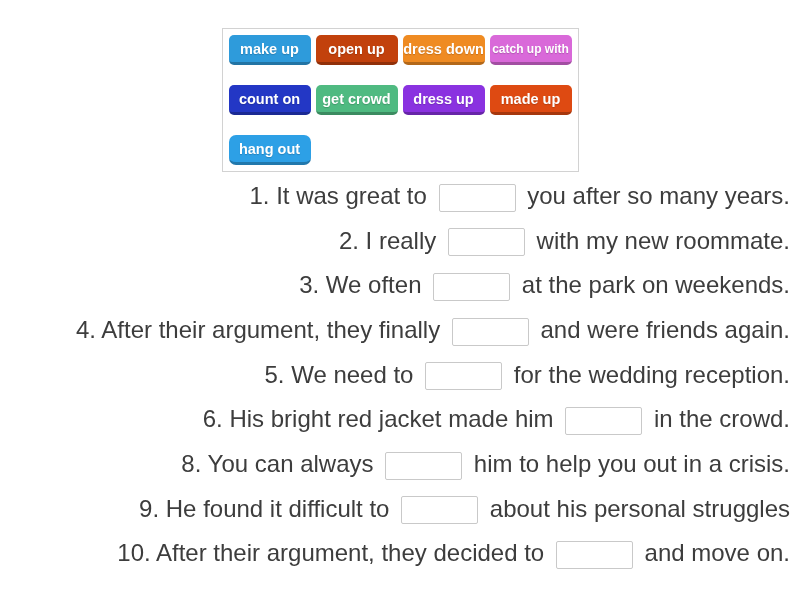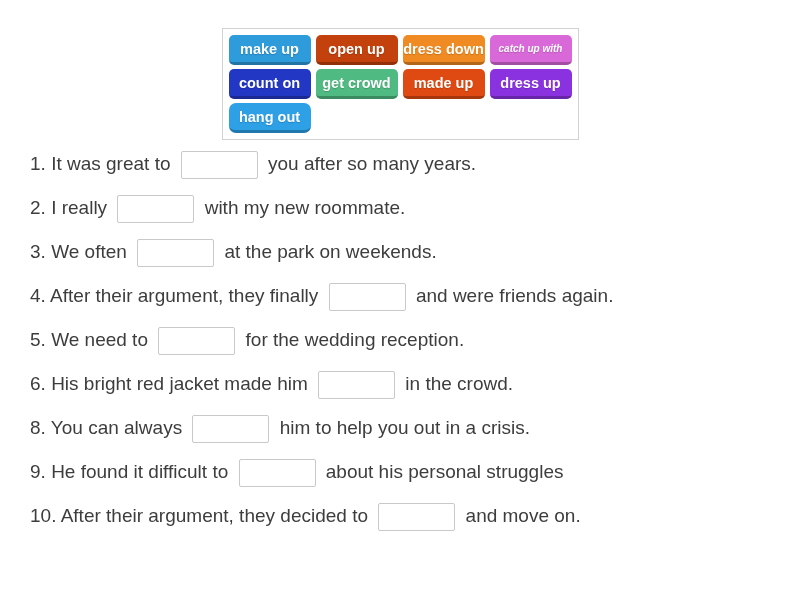--- a/index.html
+++ b/index.html
@@ -20,54 +20,54 @@
   .word-bank {
     margin: 28px auto 0 auto;
     width: fit-content;
     border: 1px solid #d2d2d2;
     background: #ffffff;
     padding: 6px;
   }
   .word-bank-grid {
     display: grid;
     grid-template-columns: repeat(4, 82px);
-    gap: 4px 5px;
+    gap: 20px 5px;
   }
   .chip {
     height: 30px;
     border-radius: 5px;
     border-bottom: 3px solid rgba(0,0,0,0.25);
     box-sizing: border-box;
     color: #ffffff;
     font-weight: bold;
     font-size: 14.5px;
     display: flex;
     align-items: center;
     justify-content: center;
     text-shadow: 0 1px 1px rgba(0,0,0,0.18);
     cursor: pointer;
     white-space: nowrap;
     user-select: none;
   }
   .chip.small {
-    font-size: 10px;
-    font-style: italic;
+    font-size: 12px;
   }
   
   .sentences {
     list-style: none;
     margin: 10px 0 0 0;
     padding: 0 10px 0 30px;
   }
   .sentence {
-    font-size: 19px;
+    font-size: 24px;
     line-height: 28px;
     color: #3d3d3d;
     margin-bottom: 15px;
     white-space: nowrap;
+    text-align: right;
   }
   .sentence:nth-child(9) { margin-bottom: 17px; }
   .sentence:last-child { margin-bottom: 4px; }
   .blank {
     display: inline-block;
     width: 75px;
     height: 26px;
     background: #ffffff;
     border: 1px solid #c9c9c9;
     border-radius: 2px;
@@ -82,22 +82,22 @@
 <div class="page">
 
   <div class="word-bank">
     <div class="word-bank-grid">
         <div class="chip" style="background: rgb(46, 155, 219);">make up</div>
         <div class="chip" style="background: #c2410c;">open up</div>
         <div class="chip" style="background: rgb(239, 139, 34);">dress down</div>
         <div class="chip small" style="background: rgb(217, 105, 217);">catch up with</div>
         <div class="chip" style="background: rgb(35, 55, 197);">count on</div>
         <div class="chip" style="background: rgb(79, 186, 129);">get crowd</div>
+        <div class="chip" style="background: rgb(138, 50, 224);">dress up</div>
         <div class="chip" style="background: rgb(222, 74, 18);">made up</div>
-        <div class="chip" style="background: rgb(138, 50, 224);">dress up</div>
         <div class="chip" style="background: rgb(45, 160, 230); border-radius: 7px;">hang out</div>
       </div>
   </div>
 
   <ul class="sentences">
       <li class="sentence">
     <span>1.</span>
     <span>It was great to</span>
     <span class="blank"></span>
     <span>you after so many years.</span>

